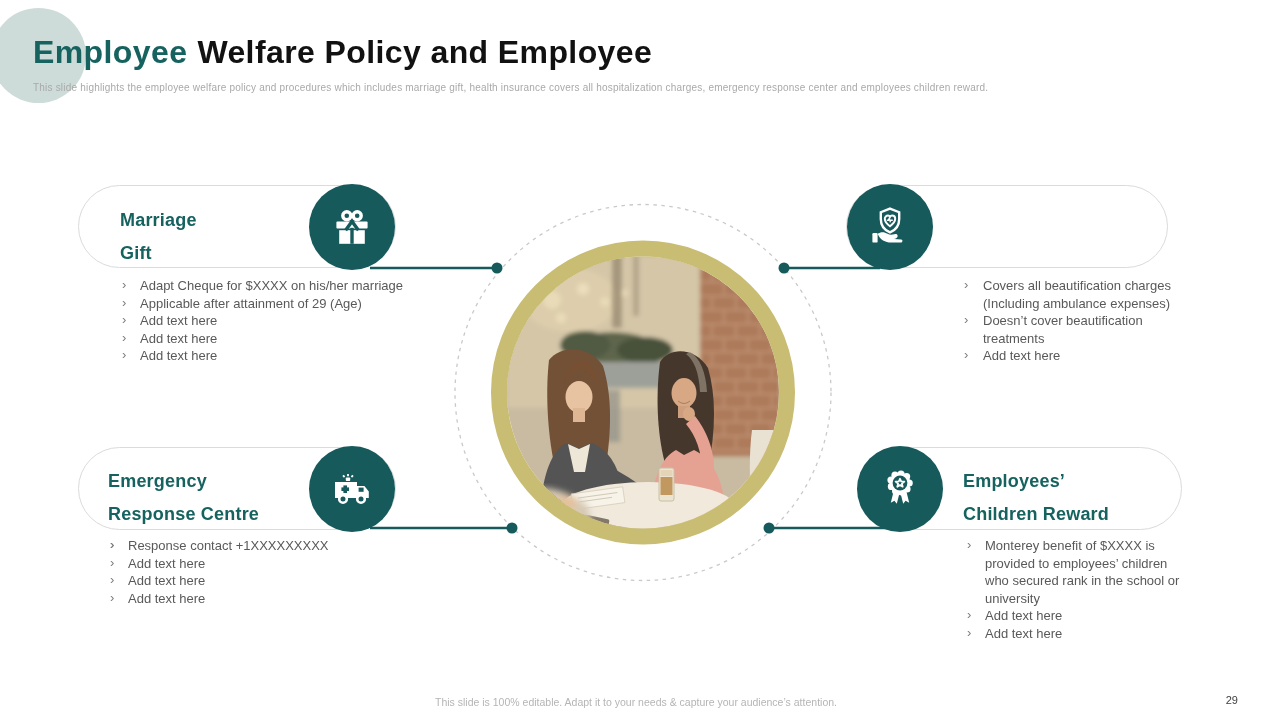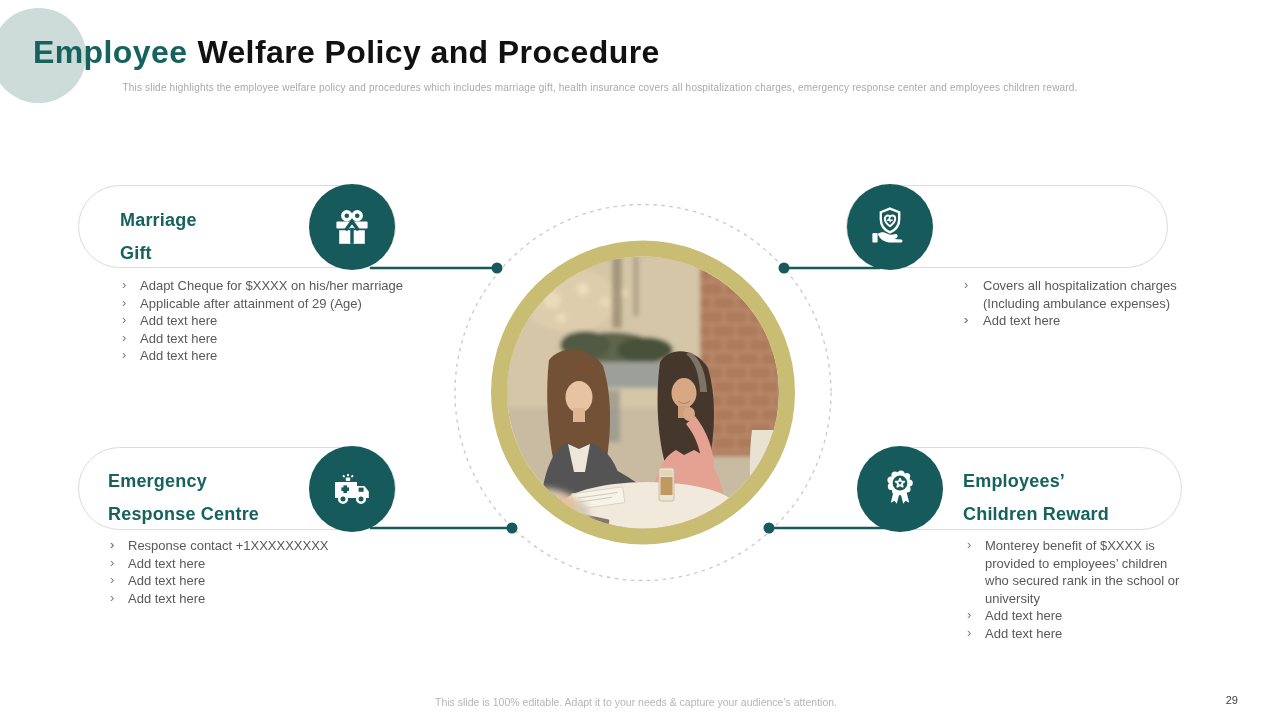--- a/index.html
+++ b/index.html
@@ -7,22 +7,22 @@
     position:relative;width:1280px;height:720px;background:#ffffff;
     overflow:hidden;font-family:"Liberation Sans",sans-serif;
     --teal:#165A5C;--tealText:#15625F;--gold:#C9BC73;--body:#595959;
   }
   
   .deco-circle{position:absolute;left:-9px;top:8px;width:95px;height:95px;
     border-radius:50%;background:#CEDCD9;z-index:0;}
   .title{position:absolute;left:33px;top:34px;z-index:2;margin:0;
     font-size:32px;font-weight:bold;letter-spacing:.4px;color:#111111;white-space:nowrap;}
   .title .accent{color:var(--tealText);margin-right:10px;}
-  .subtitle{position:absolute;left:25px;top:82px;width:1150px;z-index:2;
-    font-size:10px;color:#A9A9A9;letter-spacing:.2px;text-align:center;}
+  .subtitle{position:absolute;left:33px;top:82px;width:1150px;z-index:2;
+    font-size:10px;color:#A9A9A9;letter-spacing:.2px;}
   
   .art{position:absolute;left:0;top:0;z-index:1;}
   
   .pill{position:absolute;background:#fff;border:1px solid #DBDBDB;
     border-radius:42px;box-sizing:border-box;z-index:1;}
   #pill-mg{left:78px;top:185px;width:318px;height:83px;}
   #pill-hi{left:846px;top:185px;width:322px;height:83px;}
   #pill-er{left:78px;top:447px;width:318px;height:83px;}
   #pill-cr{left:858px;top:447px;width:324px;height:83px;}
   
@@ -55,21 +55,21 @@
     font-size:10.5px;color:#B5B5B5;z-index:2;}
   .page-number{position:absolute;right:42px;top:694px;font-size:11px;color:#3F3F3F;z-index:2;}
 </style>
 </head>
 <body>
 
 <div class="slide">
 
   <div class="deco-circle"></div>
 
-  <h1 class="title"><span class="accent">Employee</span><span>Welfare Policy and Procedure</span></h1>
+  <h1 class="title"><span class="accent">Employee</span><span>Welfare Policy and Employee</span></h1>
 
   <div class="subtitle">This slide highlights the employee  welfare policy and procedures which includes marriage gift, health insurance covers all hospitalization charges, emergency response center and employees children reward.</div>
 
   <svg class="art" width="1280" height="720" viewBox="0 0 1280 720">
     <defs>
       <clipPath id="photoClip">
           <circle cx="643" cy="392.5" r="136"></circle>
         </clipPath>
       <filter id="blur2">
           <feGaussianBlur stdDeviation="2"></feGaussianBlur>
@@ -194,23 +194,23 @@
     <svg viewBox="0 0 24 24">
       <path d="M12 2.8 L16.6 4.6 V8 C16.6 11.6 14.7 13.6 12 14.7 C9.3 13.6 7.4 11.6 7.4 8 V4.6 Z" fill="none" stroke="#fff" stroke-width="1.2"></path>
       <path d="M12 11.6 C10 10.2 9.4 8.9 9.4 7.9 C9.4 6.9 10.2 6.3 11 6.3 C11.5 6.3 11.8 6.5 12 6.9 C12.2 6.5 12.5 6.3 13 6.3 C13.8 6.3 14.6 6.9 14.6 7.9 C14.6 8.9 13.9 10.2 12 11.6 Z" fill="none" stroke="#fff" stroke-width="1"></path>
       <path d="M10.4 8.6 h0.8 l0.4 -0.9 l0.5 1.5 l0.4 -0.6 h0.9" fill="none" stroke="#fff" stroke-width="0.7"></path>
       <rect x="3.2" y="15" width="2.6" height="4.8" rx="0.6" fill="#fff"></rect>
       <path d="M5.8 15.4 C7 18.4 9.6 19.8 12.6 19.8 H17.5 C18.4 19.8 18.5 18.4 17.6 18.3 L14 18 C15.5 17.6 16 16.9 15.8 16.2 C15.6 15.6 14.9 15.4 14.2 15.6 C13 15.9 11.8 16 10.8 15.4 C9.2 14.4 7.4 14.3 5.8 15.4 Z" fill="#fff"></path>
     </svg>
   </div>
   <ul class="bullets" id="bullets-hi">
 
-      <li><span class="marker">›</span><span>Covers all hospitalization charges (Including ambulance expenses)</span></li>
-
-      <li><span class="marker">›</span></li>
+      <li><span class="marker">›</span><span>Covers all beautification charges (Including ambulance expenses)</span></li>
+
+      <li><span class="marker">›</span><span>Doesn’t cover beautification treatments</span></li>
 
       <li><span class="marker">›</span><span>Add text here</span></li>
     </ul>
 
   <div class="pill" id="pill-er"></div>
   <div class="card-title" id="title-er">Emergency
 Response Centre</div>
   <div class="icon-circle" id="icon-er">
     <svg viewBox="0 0 24 24">
       <rect x="8.9" y="6.2" width="2.2" height="1.8" rx="0.4" fill="#fff"></rect>

